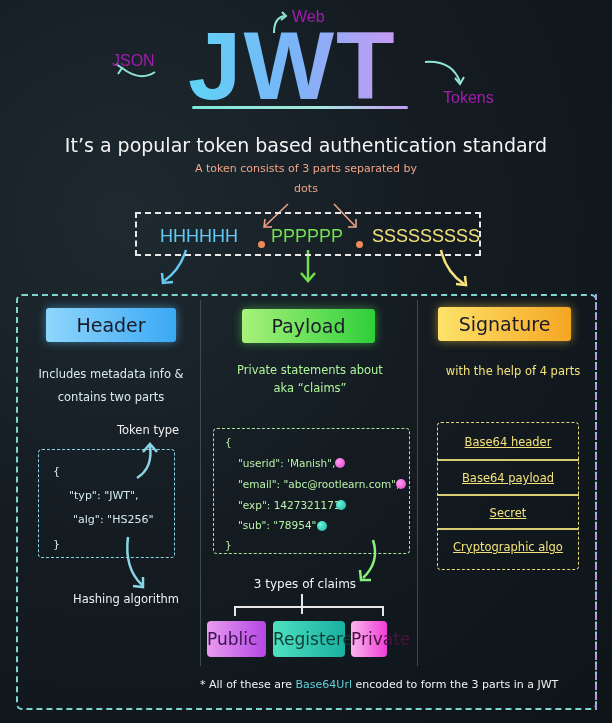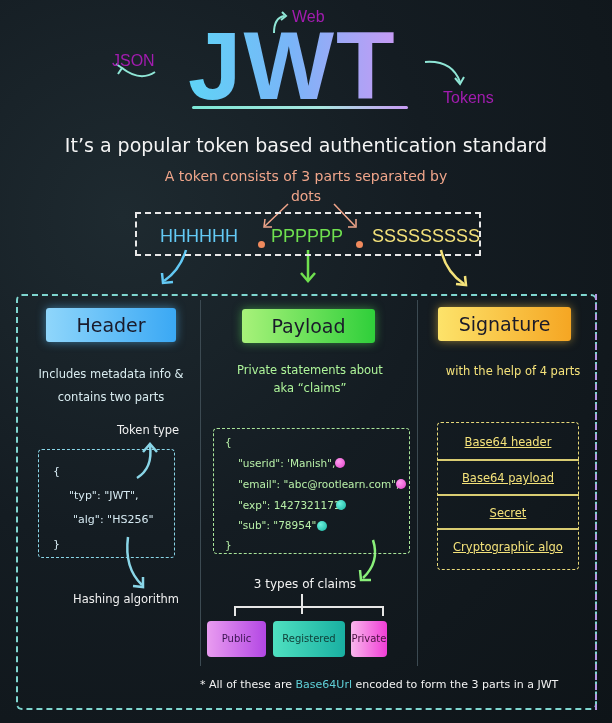--- a/index.html
+++ b/index.html
@@ -24,22 +24,22 @@
     background: linear-gradient(90deg, #7de8d6, #a9e6e0 60%, #c79af4);
     border-radius: 2px;
   }
   .word-label { position: absolute; font-size: 16px; color: #a21caf; font-family: Liberation Sans, sans-serif; }
 
   .subtitle {
     position: absolute; left: 0; top: 134px; width: 612px; text-align: center;
     font-size: 19px; color: #f4f4f4;
   }
   .token-info {
-    position: absolute; left: 150px; top: 166px; width: 312px; text-align: center;
-    font-size: 14px; color: #f0a58a; line-height: 20px;
+    position: absolute; left: 150px; top: 159px; width: 312px; text-align: center;
+    font-size: 11px; color: #f0a58a; line-height: 20px;
   }
 
   
   .token-box {
     position: absolute; left: 135px; top: 212px; width: 346px; height: 44px;
     border: 2px dashed #e8e8e8;
   }
   .tok { position: absolute; top: 226px; font-family: "Liberation Sans", sans-serif; font-size: 18px; }
   .tok-h { left: 160px; color: #63c9f4; }
   .tok-p { left: 271px; color: #6fe04f; }
@@ -84,21 +84,21 @@
   .pl-box { left: 213px; top: 428px; width: 197px; height: 126px; border-color: #a9e59a; }
   .pl-code { position: absolute; font-size: 10.5px; color: #b8f0a8; }
   .claim-dot { position: absolute; width: 10px; height: 10px; border-radius: 50%; }
   .dot-pink { background: radial-gradient(circle at 35% 35%, #ff9ef0, #e23fc8); }
   .dot-teal { background: radial-gradient(circle at 35% 35%, #6ff2de, #14b3a0); }
 
   .claims-title { position: absolute; left: 240px; top: 577px; width: 130px; text-align: center; font-size: 12px; color: #f2f2f2; }
   .tree-line { position: absolute; background: #e6e6e6; }
   .claim-btn {
     position: absolute; top: 621px; height: 36px; border-radius: 4px;
-    font-size: 10px; text-align: center; line-height: 36px;
+    font-size: 17px; text-align: left; line-height: 36px;
   }
   .claim-public { left: 207px; width: 59px; background: linear-gradient(90deg, #e99cf0, #b347e4); color: #3a1450; }
   .claim-registered { left: 273px; width: 72px; background: linear-gradient(90deg, #4fe0c0, #19b0a2); color: #0f3d36; }
   .claim-private { left: 351px; width: 36px; background: linear-gradient(90deg, #f9b6ec, #f03ed6); color: #4a1040; }
 
   
   .sig-box { position: absolute; left: 437px; top: 422px; width: 142px; height: 148px; border: 1.5px dashed #e8d97a; border-radius: 4px; }
   .sig-item { position: absolute; left: 437px; width: 142px; text-align: center; font-size: 11.5px; color: #f4e27a; text-decoration: underline; }
   .sig-sep { position: absolute; left: 437px; width: 142px; height: 1.5px; background: #d9cc72; }
 

